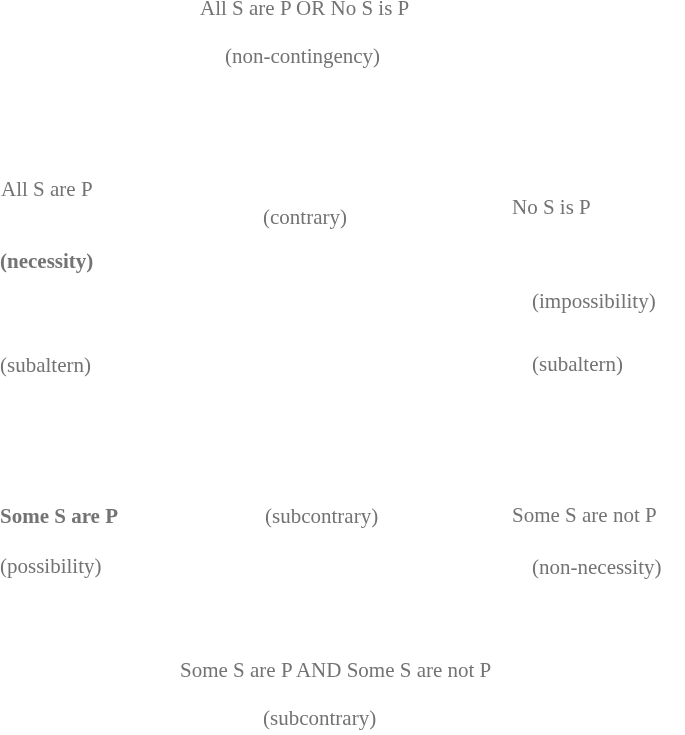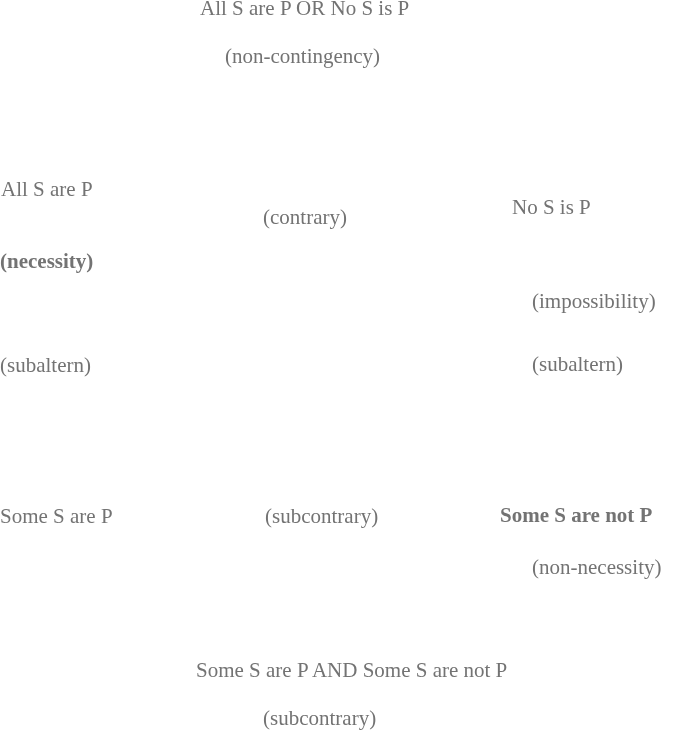--- a/index.html
+++ b/index.html
@@ -28,27 +28,27 @@
   
   .t-a-statement     { left: 1px;   top: 179px; }
   .t-contrary        { left: 263px; top: 197px; margin-top: 10px; }
   .t-e-statement     { left: 512px; top: 197px; }
   .t-a-label         { left: 0px;   top: 251px; font-weight: bold; }
   .t-e-label         { left: 532px; top: 251px; margin-top: 40px; }
   
   .t-subaltern-left  { left: 0px;   top: 355px; }
   .t-subaltern-right { left: 532px; top: 354px; }
   
-  .t-i-statement     { left: 0px;   top: 506px; }
+  .t-i-statement     { left: 0px;   top: 506px; font-weight: bold; }
   .t-subcontrary     { left: 265px; top: 506px; }
-  .t-o-statement     { left: 500px; top: 505px; font-weight: bold; }
+  .t-o-statement     { left: 512px; top: 505px; }
   .t-i-label         { left: 0px;   top: 556px; }
   .t-o-label         { left: 532px; top: 557px; }
   
-  .t-bottom-statement{ left: 196px; top: 660px; }
+  .t-bottom-statement{ left: 180px; top: 660px; }
   .t-bottom-label    { left: 263px; top: 708px; }
 </style>
 </head>
 <body>
 
 <div class="canvas">
 
   <div class="txt t-top-statement">All S are P OR No S is P</div>
   <div class="txt t-top-label">(non-contingency)</div>
 
@@ -59,18 +59,19 @@
   <div class="txt t-a-label">(necessity)</div>
   <div class="txt t-e-label">(impossibility)</div>
 
   <div class="txt t-subaltern-left">(subaltern)</div>
   <div class="txt t-subaltern-right">(subaltern)</div>
 
   <div class="txt t-i-statement">Some S are P</div>
   <div class="txt t-subcontrary">(subcontrary)</div>
   <div class="txt t-o-statement">Some S are not P</div>
 
+  <div class="txt t-i-label">(possibility)</div>
   <div class="txt t-o-label">(non-necessity)</div>
 
   <div class="txt t-bottom-statement">Some S are P AND Some S are not P</div>
   <div class="txt t-bottom-label">(subcontrary)</div>
 
 </div>
 
 </body></html>

